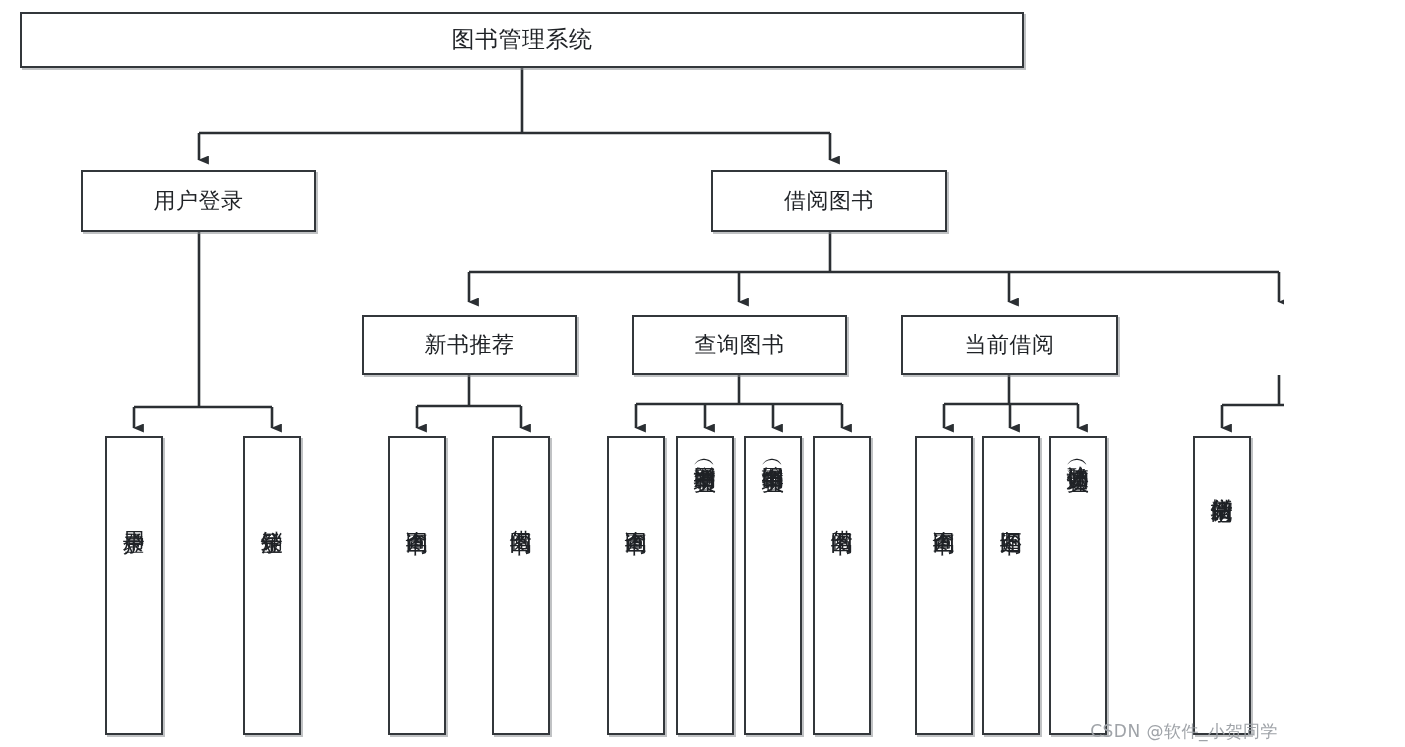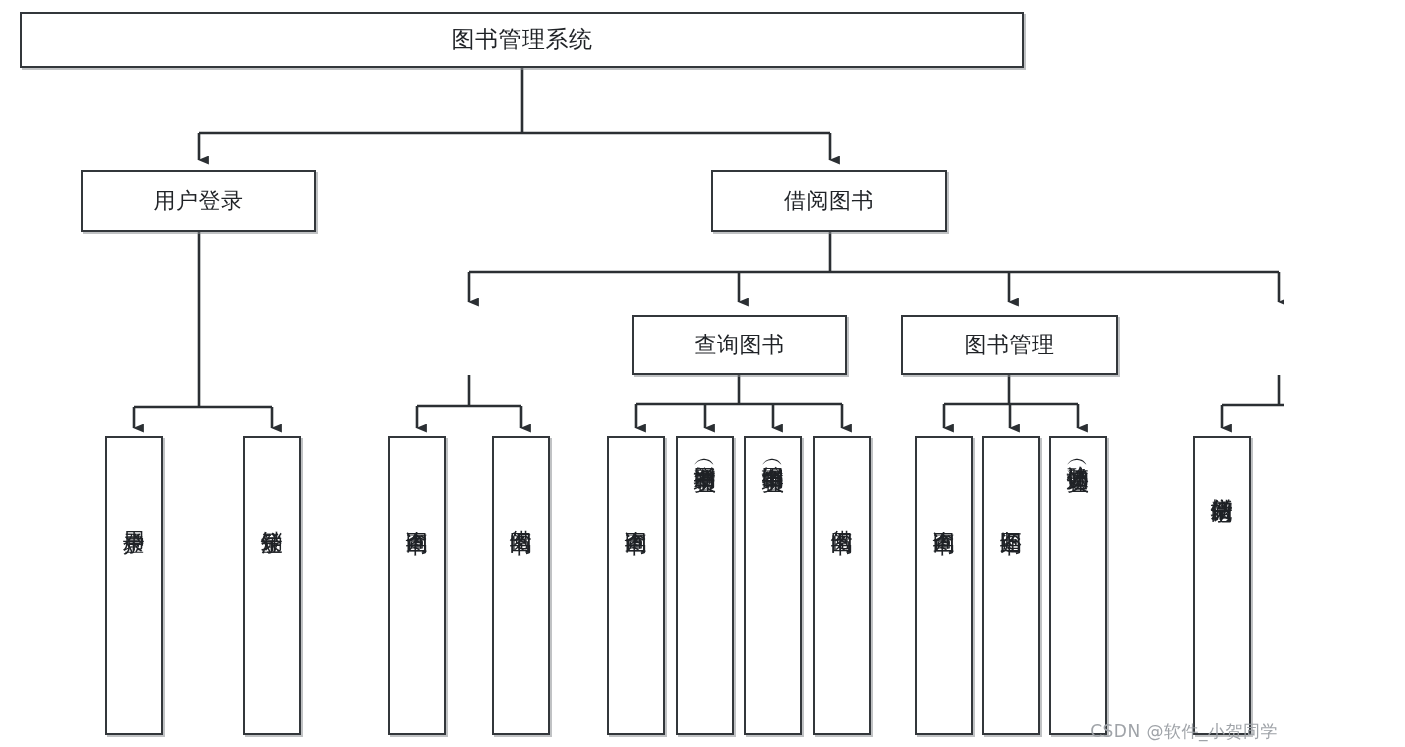--- a/index.html
+++ b/index.html
@@ -126,25 +126,28 @@
     <span class="label">图书管理系统</span>
   </div>
 
   <div class="node" style="left:81px; top:170px; width:235px; height:62px;">
     <span class="label">用户登录</span>
   </div>
   <div class="node" style="left:711px; top:170px; width:236px; height:62px;">
     <span class="label">借阅图书</span>
   </div>
 
+  <div class="node" style="left:362px; top:315px; width:215px; height:60px;">
+    <span class="label">新书推荐</span>
+  </div>
   <div class="node" style="left:632px; top:315px; width:215px; height:60px;">
     <span class="label">查询图书</span>
   </div>
   <div class="node" style="left:901px; top:315px; width:217px; height:60px;">
-    <span class="label">图书管理</span>
+    <span class="label">当前借阅</span>
   </div>
 
   <div class="node vertical" style="left:105px; top:436px; width:58px; height:299px; padding-top:75px;">
     <span class="label">用户登录</span>
   </div>
   <div class="node vertical" style="left:243px; top:436px; width:58px; height:299px; padding-top:75px;">
     <span class="label">注销登录</span>
   </div>
 
   <div class="node vertical" style="left:388px; top:436px; width:58px; height:299px; padding-top:75px;">

